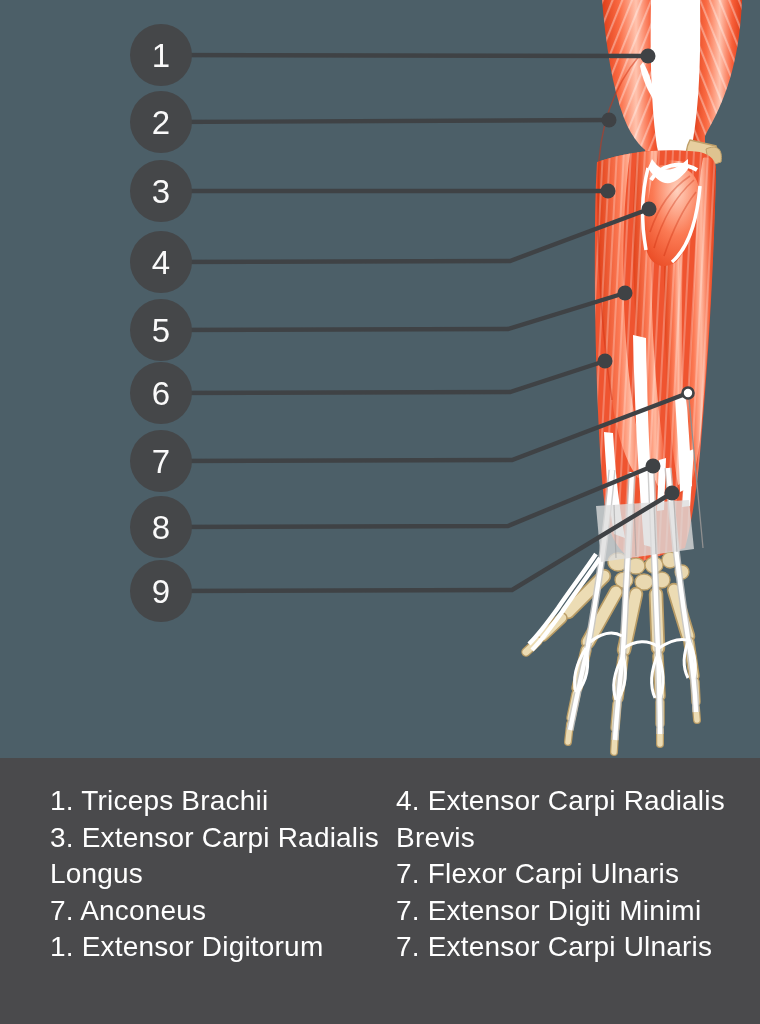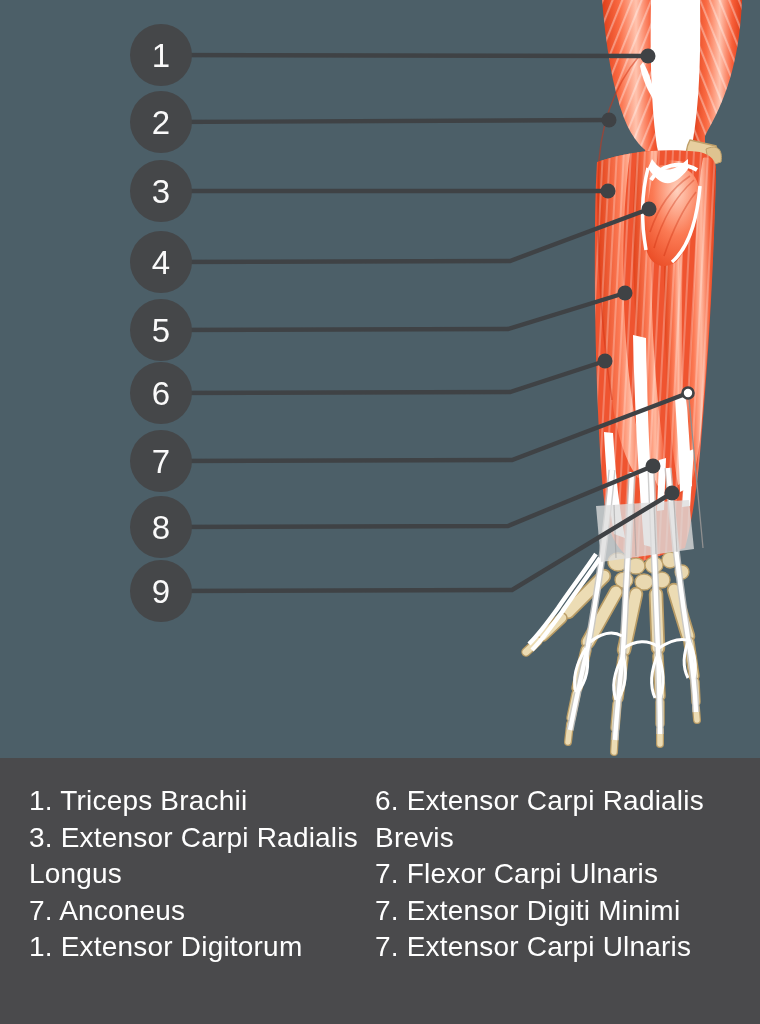--- a/index.html
+++ b/index.html
@@ -3,21 +3,21 @@
 <meta charset="utf-8">
 <style>
   html,body{margin:0;padding:0;background:#4a4a4c;}
   .page{position:relative;width:760px;height:1024px;overflow:hidden;
         font-family:"Liberation Sans","DejaVu Sans",sans-serif;}
   .top-section{position:absolute;left:0;top:0;width:760px;height:758px;
                background:var(--top-bg,#4c5f68);}
   .top-section svg{position:absolute;left:0;top:0;}
   .caption-section{position:absolute;left:0;top:758px;width:612px;height:266px;
                    background:var(--caption-bg,#4a4a4c);box-sizing:border-box;
-                   padding:25px 0 0 29px;display:flex;}
+                   padding:25px 0 0 50px;display:flex;}
   .caption-col{color:#fff;font-size:28px;line-height:36.5px;font-weight:500;
                letter-spacing:.2px;}
   .caption-col-1{width:346px;flex:0 0 346px;}
   .caption-col-2{width:356px;flex:0 0 356px;}
   .marker-number{fill:#fafafa;font-size:33px;font-weight:400;
                  font-family:"Liberation Sans","DejaVu Sans",sans-serif;}
   .leader{stroke:var(--line-col,#3f4245);stroke-width:4.4;fill:none;}
   .bone-o{stroke:#b99c66;stroke-linecap:round;}
   .bone-i{stroke:#ecdcb4;stroke-linecap:round;}
   .mc .bone-o{stroke-width:14.5}.mc .bone-i{stroke-width:11}
@@ -297,20 +297,20 @@
   </div>
 
   <div class="caption-section">
     <div class="caption-col caption-col-1" id="caption-col-1">
         <div>1. Triceps Brachii</div>
         <div>3. Extensor Carpi Radialis Longus</div>
         <div>7. Anconeus</div>
         <div>1. Extensor Digitorum</div>
       </div>
     <div class="caption-col caption-col-2" id="caption-col-2">
-        <div>6. Extensor Carpi Radialis Brevis</div>
+        <div>4. Extensor Carpi Radialis Brevis</div>
         <div>7. Flexor Carpi Ulnaris</div>
         <div>7. Extensor Digiti Minimi</div>
         <div>7. Extensor Carpi Ulnaris</div>
       </div>
   </div>
 
 </div>
 
 </body></html>

